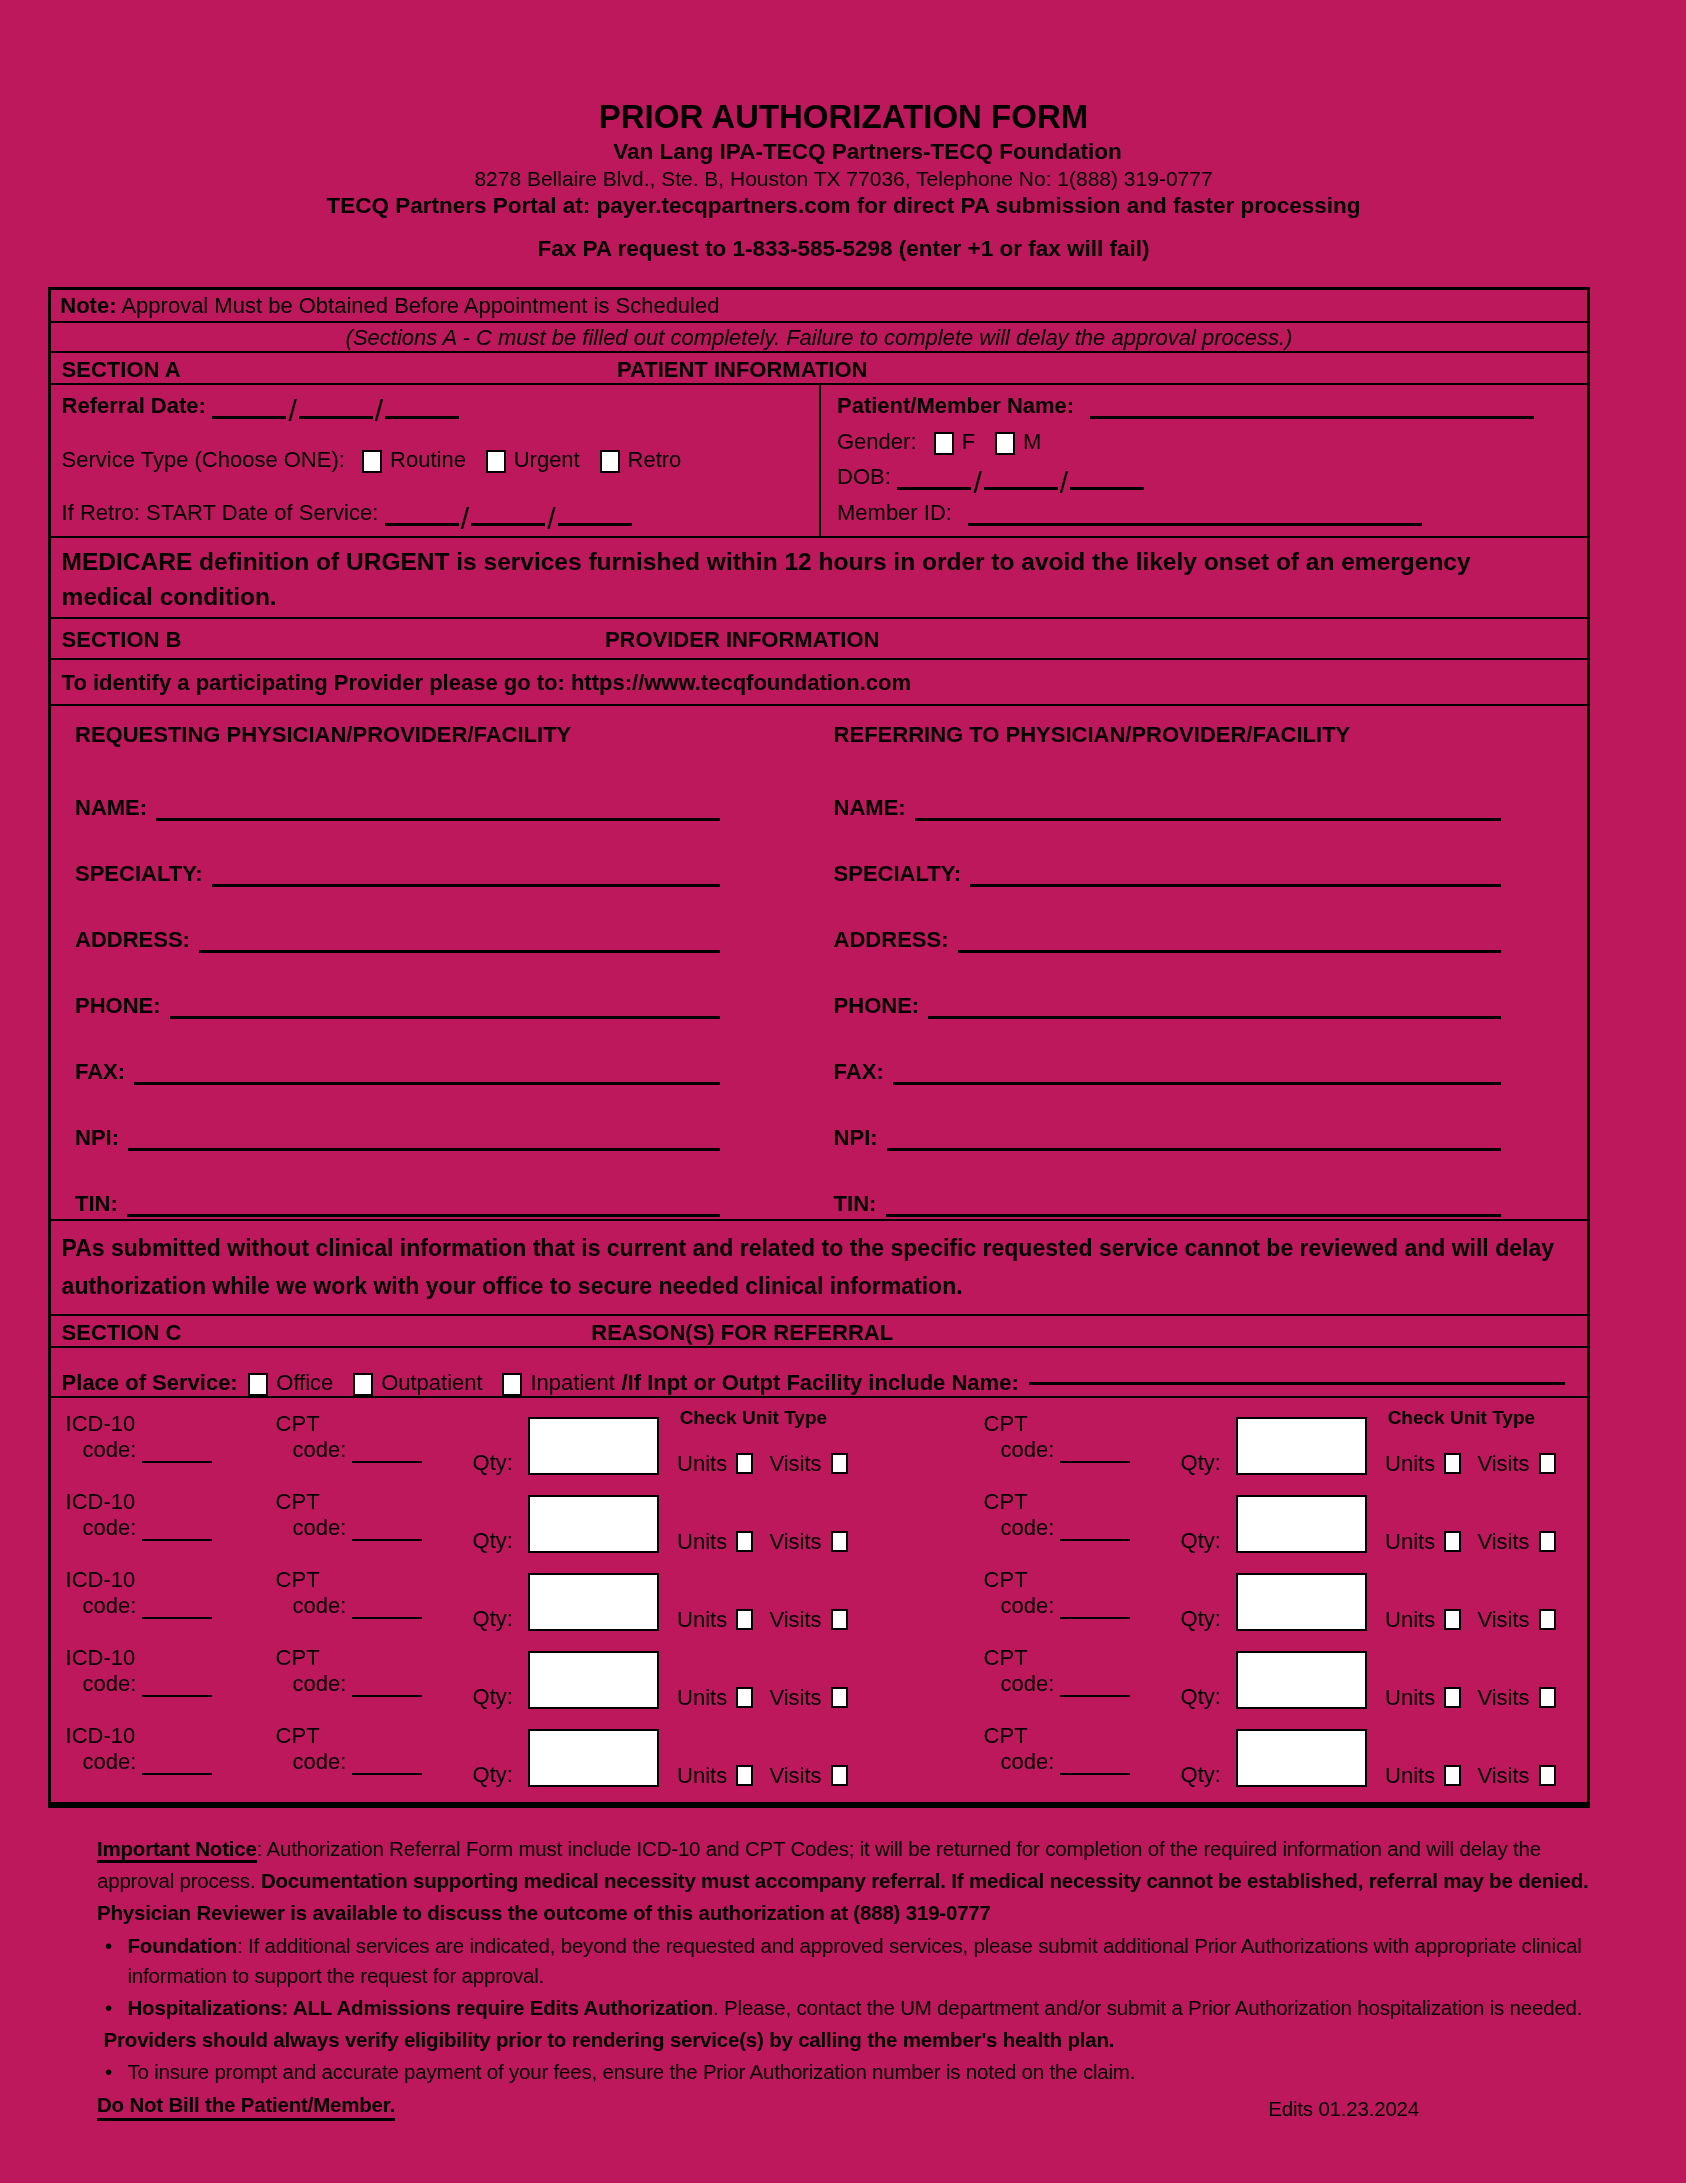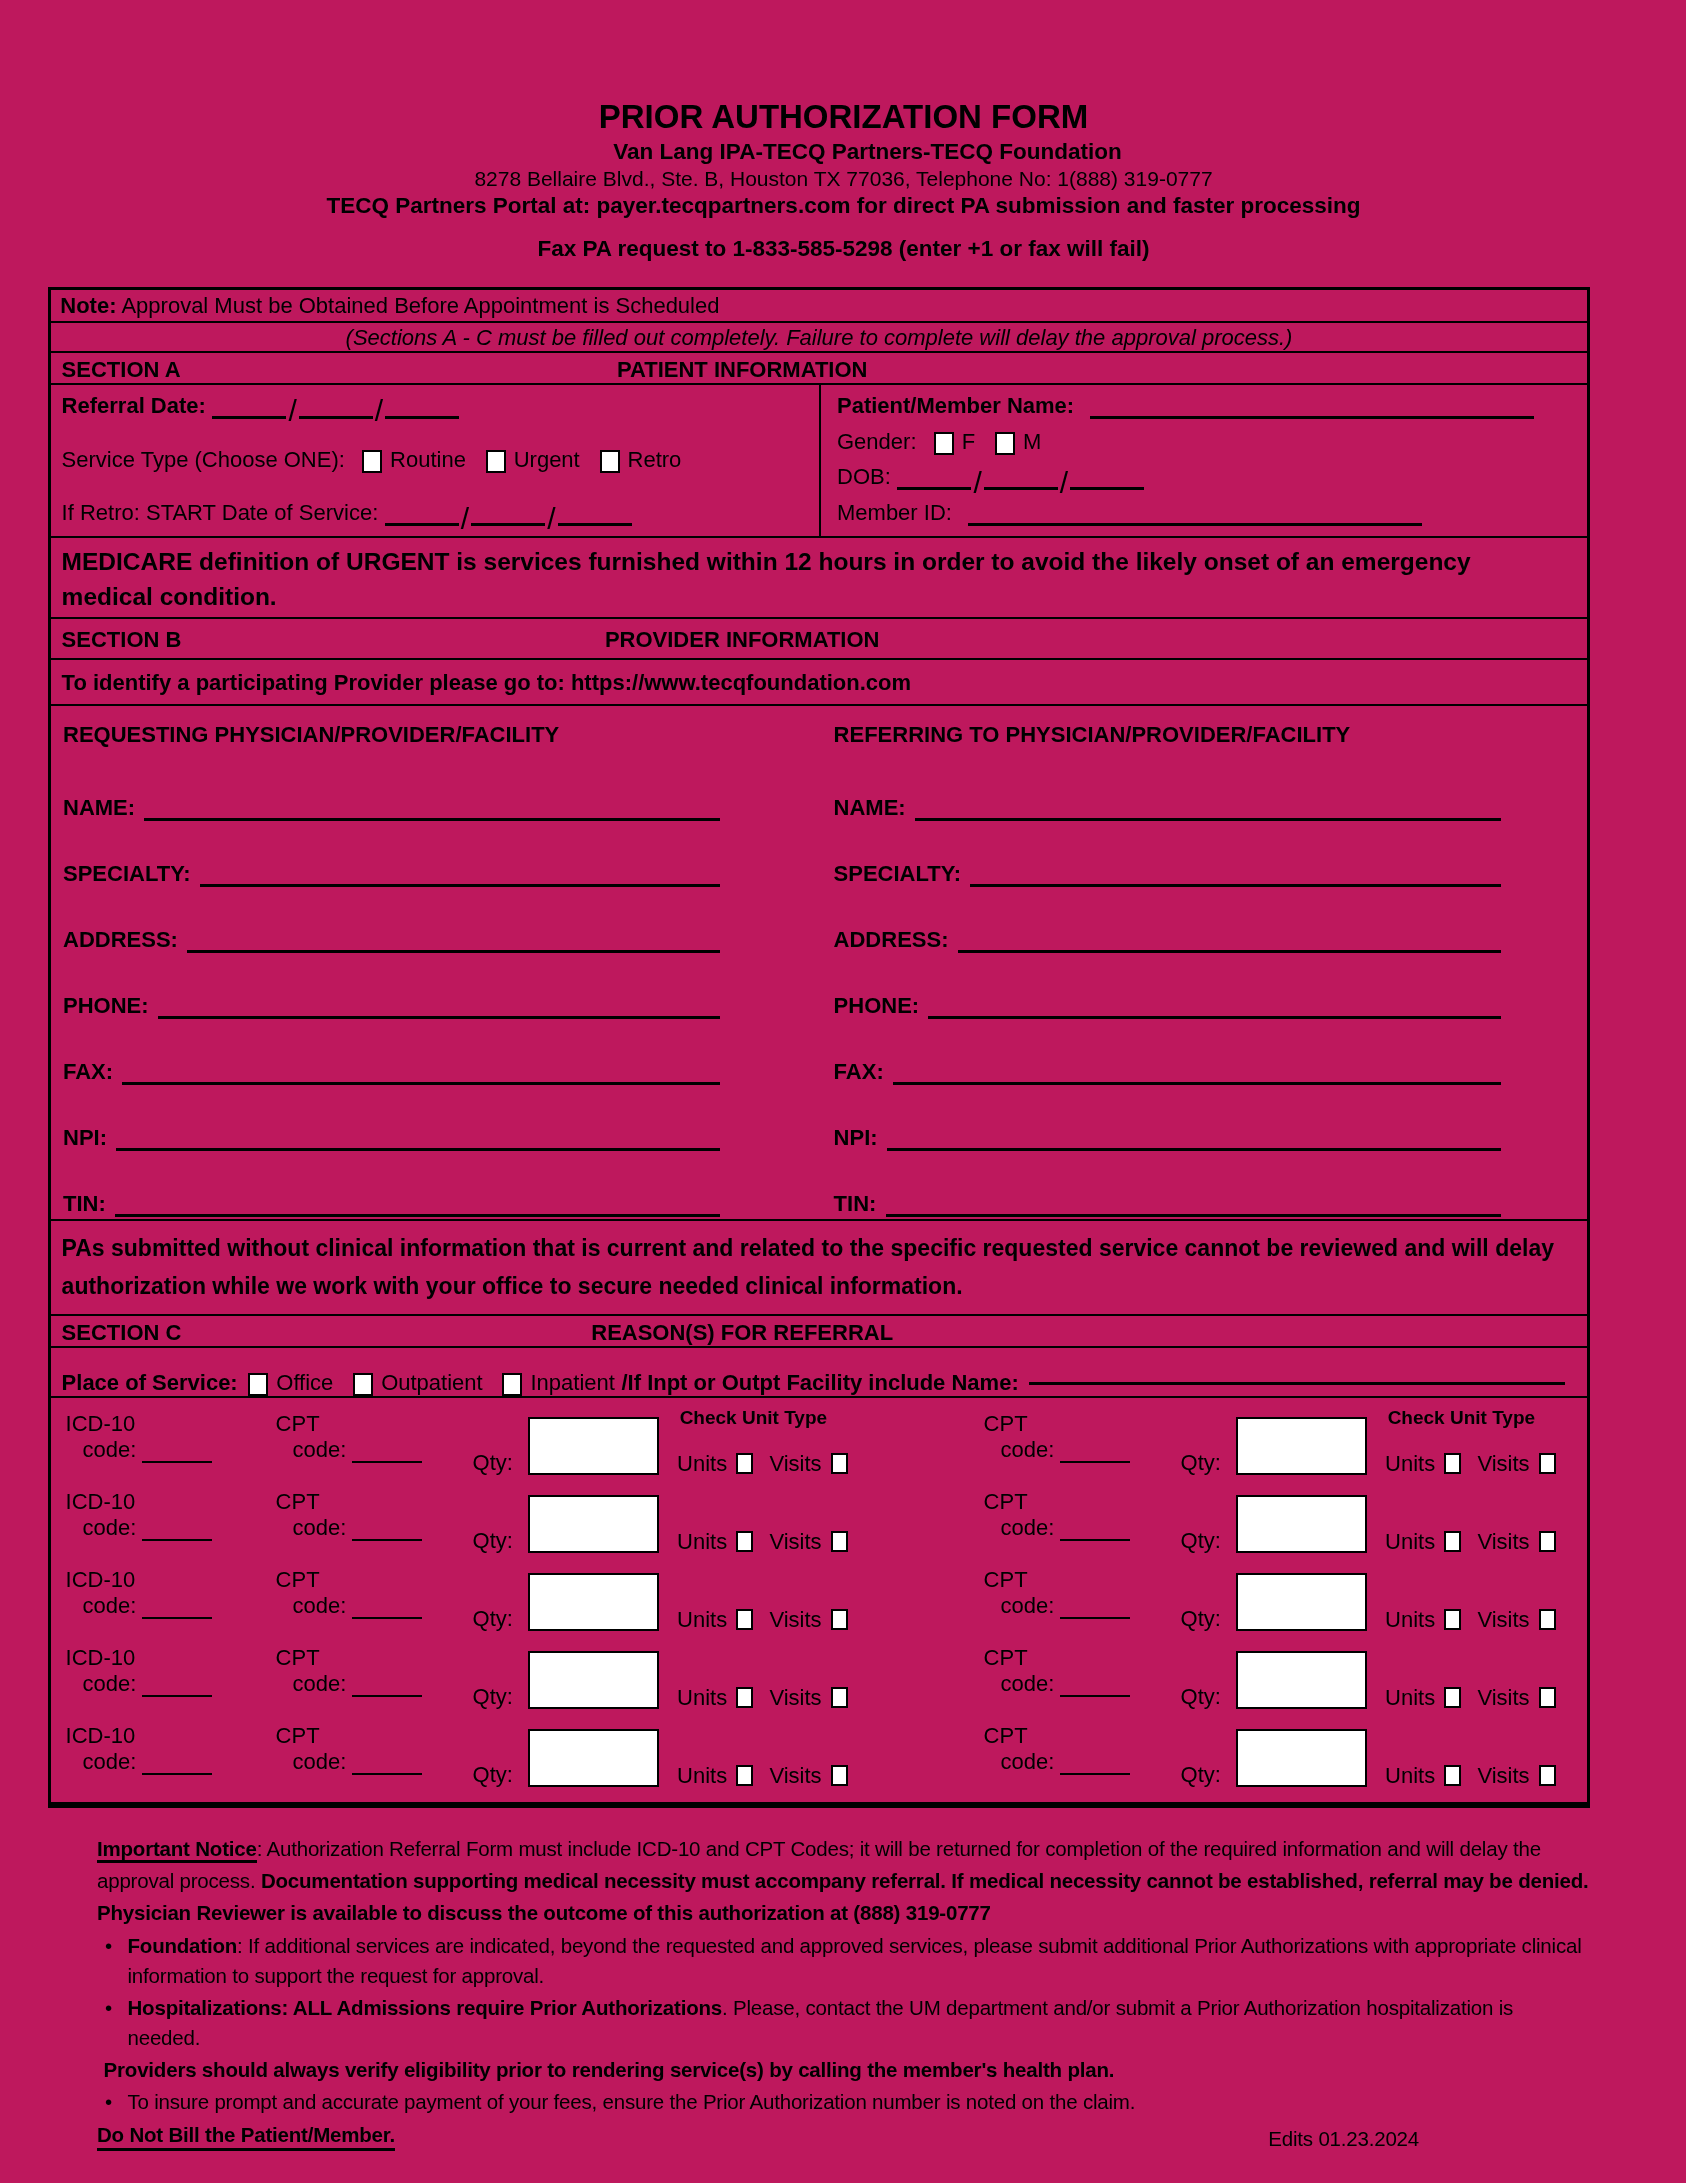--- a/index.html
+++ b/index.html
@@ -36,21 +36,21 @@
   .cbx.first { margin-left:10.6px; }
   .fill { flex:1; height:17px; border-bottom:3.3px solid #000; margin-left:9.3px; }
   .fill.name-fill { margin-right:40px; }
   .fill.member-fill { margin-right:152px; }
   
   .medicare-row { font-weight:bold; font-size:24.5px; line-height:35px; padding:6px 46px 6px 10.6px; height:81px; }
   .secb-row { height:41px; padding-top:8px; }
   .link-row { font-weight:bold; height:46px; padding:10.6px 10.6px; }
   
   .provider-row { display:flex; height:515px; padding-top:16px; }
-  .pcol { width:50%; padding-left:12px; padding-right:99px; }
+  .pcol { width:50%; padding-left:24px; padding-right:99px; }
   .pcol-r { padding-left:14.6px; padding-right:86px; }
   .phead { font-weight:bold; height:33px; white-space:nowrap; }
   .pfield { display:flex; align-items:flex-end; height:66px; }
   .plab { font-weight:bold; flex:none; }
   .pfill { flex:1; height:17px; border-bottom:3.3px solid #000; margin-left:9.3px; }
   .pas-row { font-weight:bold; font-size:23px; line-height:38px; padding:8px 26.5px 8px 10.6px; height:95px; }
   
   .place-row { display:flex; align-items:flex-end; height:50px; padding:0 22.5px 0 10.6px; white-space:nowrap; }
   .place-row .fill { margin-left:10.6px; margin-bottom:10.6px; }
   .optlab { margin-right:1.3px; }
@@ -511,21 +511,21 @@
   <div class="foot">
     <p class="notice-p">
       <span class="notice-label">Important Notice</span><span>: Authorization Referral Form must include ICD-10 and CPT Codes; it will be returned for completion of the required information and will delay the approval process. </span><b>Documentation supporting medical necessity must accompany referral. If medical necessity cannot be established, referral may be denied. Physician Reviewer is available to discuss the outcome of this authorization at (888) 319-0777</b>
     </p>
     <div class="bullet">
       <span class="bdot">•</span>
       <span class="btext"><b>Foundation</b><span>: If additional services are indicated, beyond the requested and approved services, please submit additional Prior Authorizations with appropriate clinical information to support the request for approval.</span></span>
     </div>
     <div class="bullet">
       <span class="bdot">•</span>
-      <span class="btext"><b>Hospitalizations: ALL Admissions require Prior Authorizations</b><span>. Please, contact the UM department and/or submit a Prior Authorization hospitalization is needed.</span></span>
+      <span class="btext"><b>Hospitalizations: ALL Admissions require Edits Authorization</b><span>. Please, contact the UM department and/or submit a Prior Authorization hospitalization is needed.</span></span>
     </div>
     <div class="prov-verify">Providers should always verify eligibility prior to rendering service(s) by calling the member's health plan.</div>
     <div class="bullet">
       <span class="bdot">•</span>
       <span class="btext">To insure prompt and accurate payment of your fees, ensure the Prior Authorization number is noted on the claim.</span>
     </div>
     <div class="lastline">
       <span class="dnb">Do Not Bill the Patient/Member.</span>
       <span class="edits">Edits 01.23.2024</span>
     </div>

